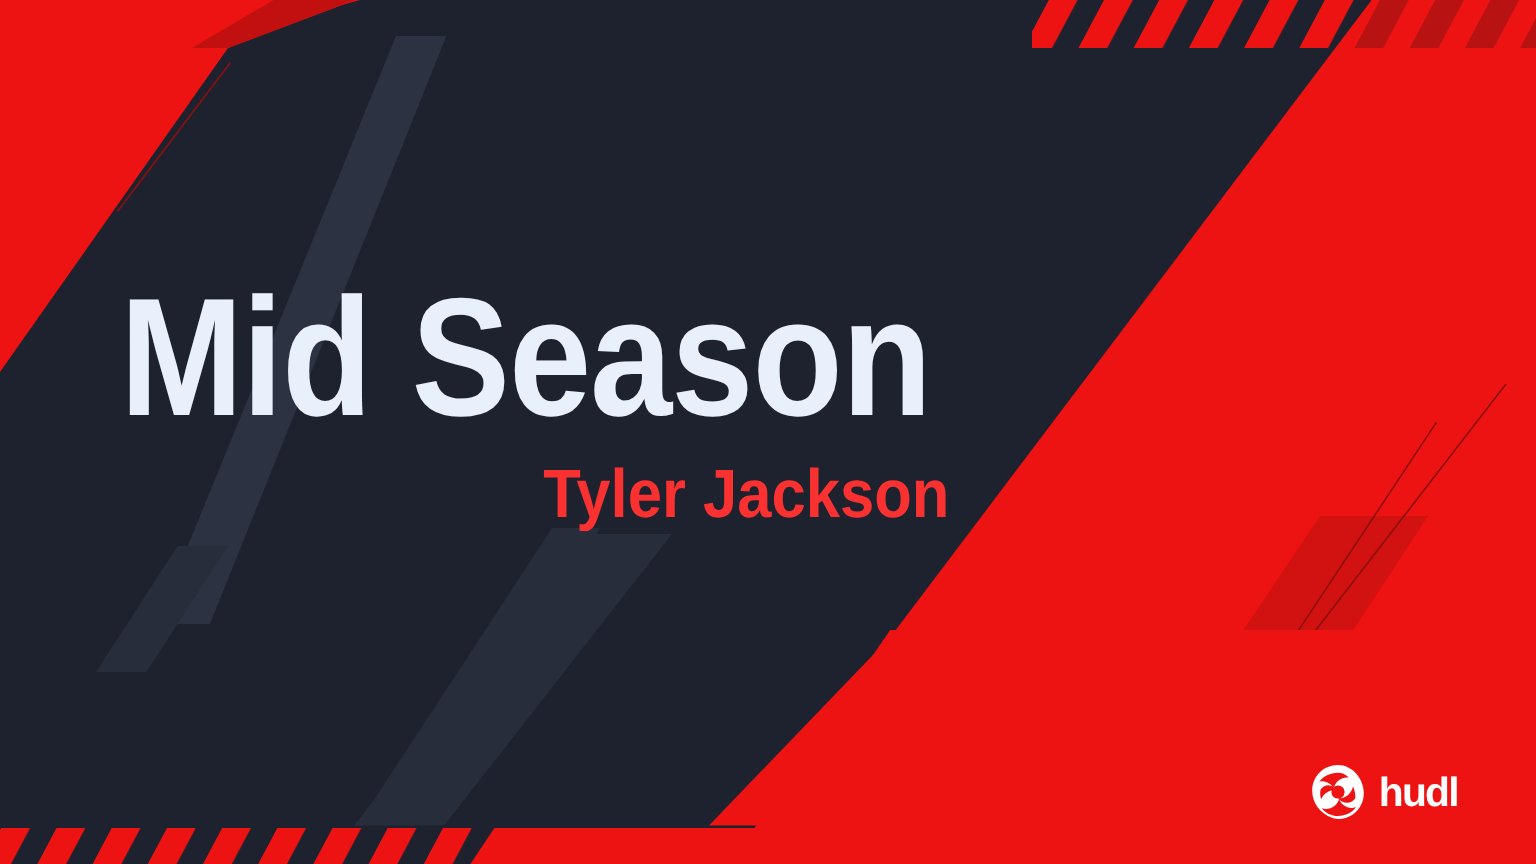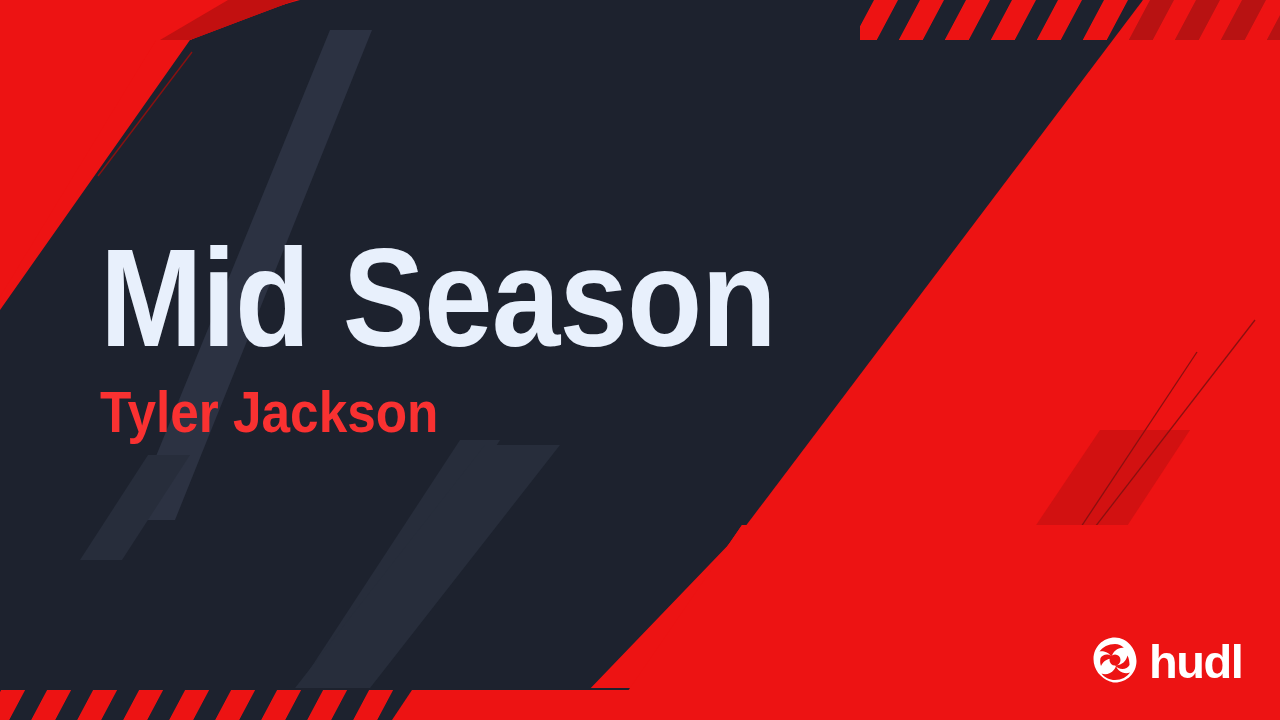--- a/index.html
+++ b/index.html
@@ -25,20 +25,21 @@
   #text-layer {
     position: absolute;
     top: 0; left: 0;
     width: 1280px;
     height: 720px;
   }
   #title-block {
     position: absolute;
     left: 100px;
     top: 228px;
+    text-align: right;
   }
   #main-title {
     margin: 0;
     font-family: "Liberation Sans Narrow", "Liberation Sans", sans-serif;
     font-size: 140px;
     line-height: 1.0;
     font-weight: 700;
     letter-spacing: -1px;
     color: #e8f0fc;
     transform: scaleX(0.88);
@@ -61,21 +62,21 @@
   #logo-block {
     position: absolute;
     left: 1090px;
     top: 636px;
     display: flex;
     align-items: center;
     gap: 9px;
   }
   #logo-wordmark {
     font-family: "Liberation Sans", sans-serif;
-    font-size: 47px;
+    font-size: 34px;
     font-weight: 700;
     color: #ffffff;
     letter-spacing: -1.5px;
     line-height: 1;
   }
 </style>
 </head>
 <body>
 
 <div id="stage">

